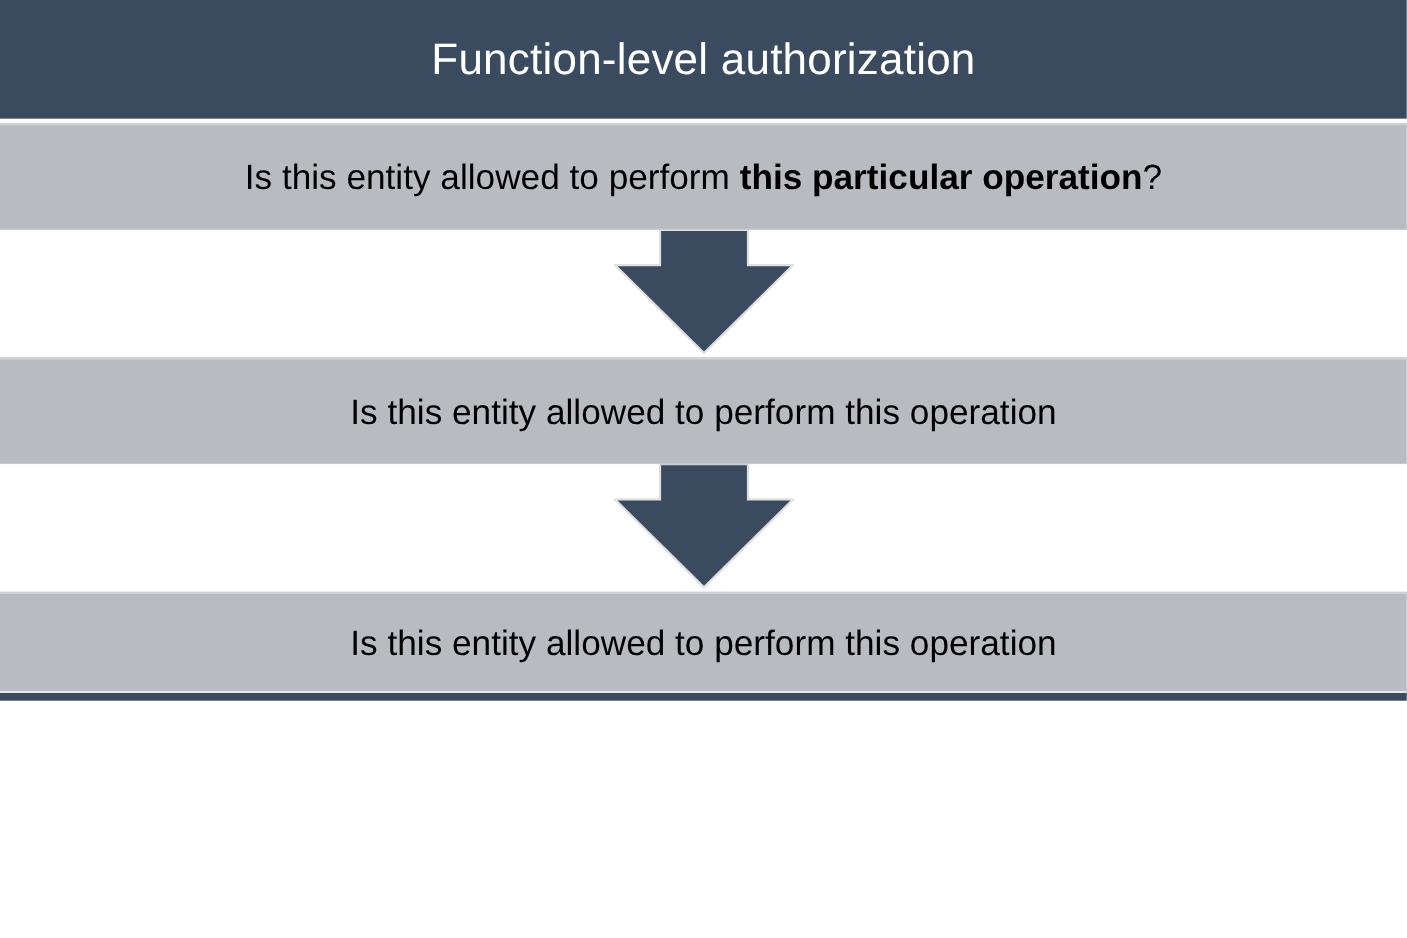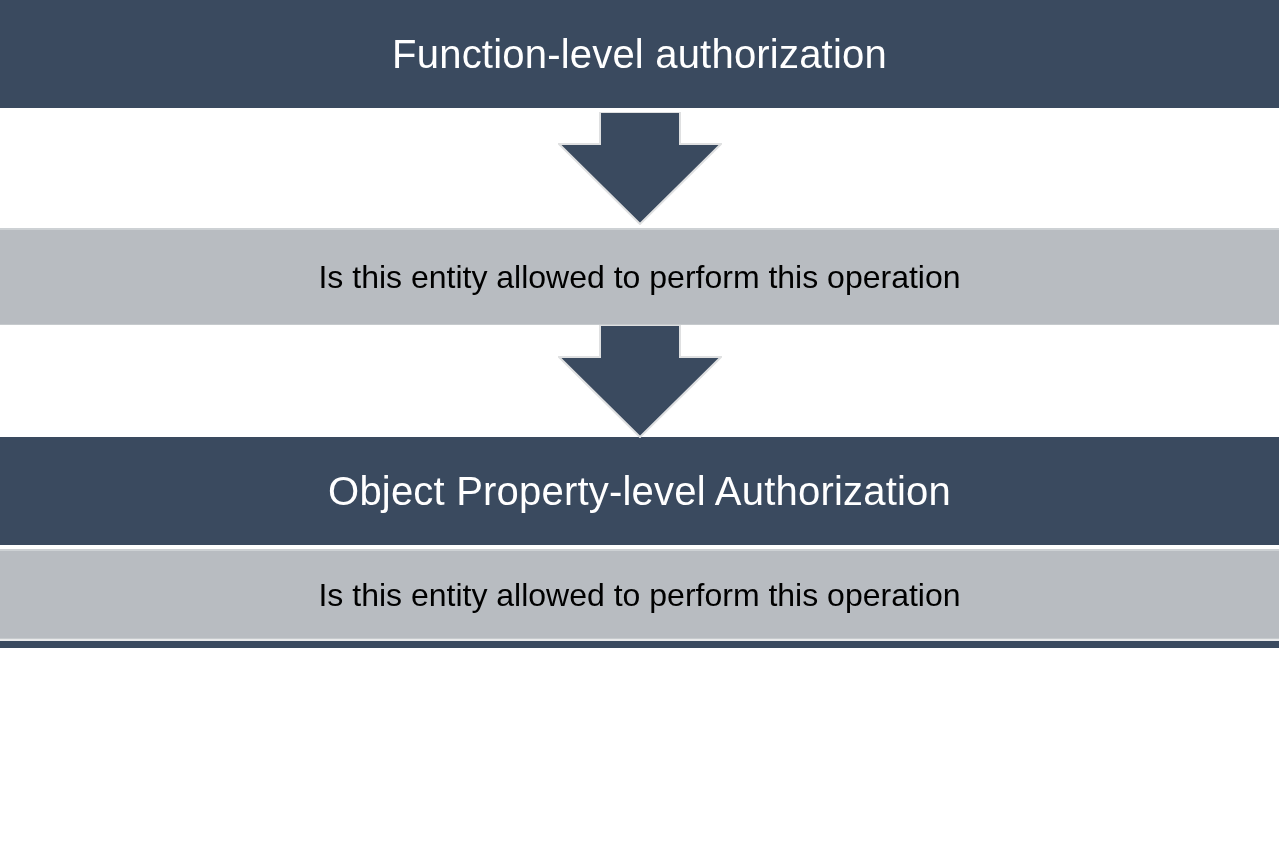--- a/index.html
+++ b/index.html
@@ -73,41 +73,41 @@
 </style>
 </head>
 <body>
 
 <div class="canvas">
 
   <div class="level-header">
     <span>Function-level authorization</span>
   </div>
   <div class="gap"></div>
+  <div class="question-bar one-line">
+    <div><span>Is this entity allowed to perform </span><span class="bold">this particular operation</span><span>?</span></div>
+  </div>
 
   <div class="arrow-zone">
     <svg width="164" height="113" viewBox="0 0 164 113">
       <polygon points="42,0 122,0 122,32 163,32 82,112 1,32 42,32" fill="#3A4A5F"></polygon>
     </svg>
   </div>
 
   <div class="gap"></div>
   <div class="question-bar two-line">
     <div><span>Is this entity allowed to perform this operation</span></div>
   </div>
 
   <div class="arrow-zone">
     <svg width="164" height="113" viewBox="0 0 164 113">
       <polygon points="42,0 122,0 122,32 163,32 82,112 1,32 42,32" fill="#3A4A5F"></polygon>
     </svg>
   </div>
 
-  <div class="level-header">
-    <span>Object Property-level Authorization</span>
-  </div>
   <div class="gap"></div>
   <div class="question-bar two-line last">
     <div><span>Is this entity allowed to perform this operation</span></div>
   </div>
 
   <div class="bottom-strip"></div>
 
 </div>
 
 </body></html>

